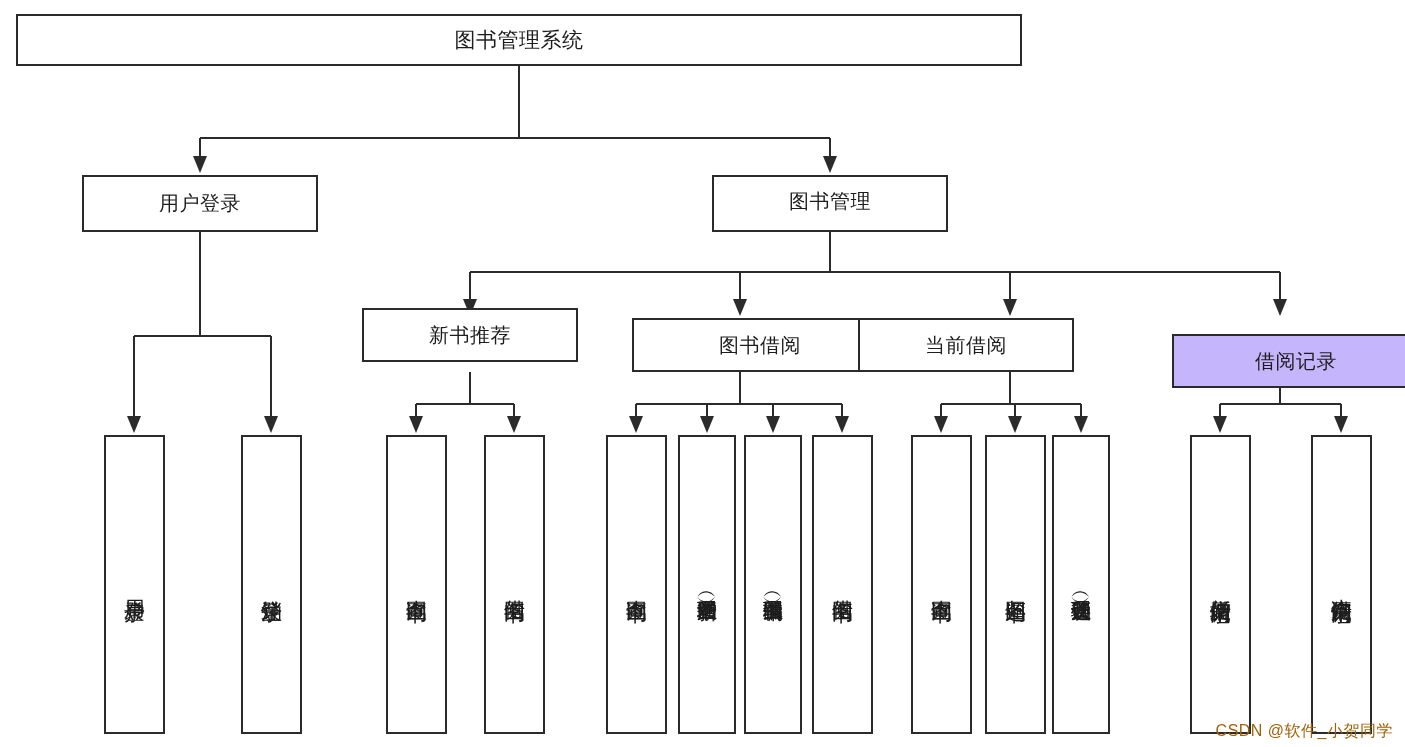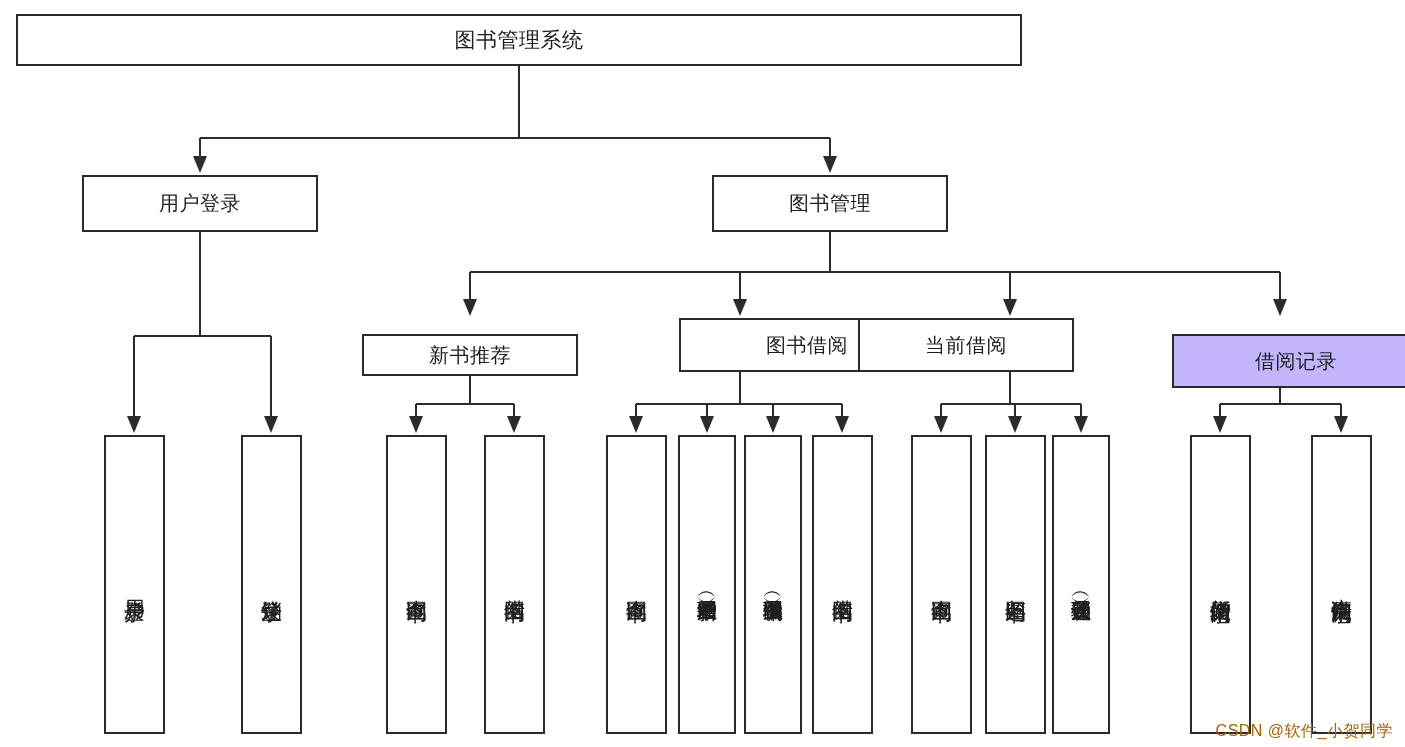--- a/index.html
+++ b/index.html
@@ -129,26 +129,26 @@
     </svg>
 
   <div id="nodes-layer">
       <div class="node-box node-root" style="left: 16px; top: 14px; width: 1006px; height: 52px; border-color: rgb(43, 43, 43); background: rgb(255, 255, 255);">
         <span class="node-label" style="color: rgb(29, 29, 29);">图书管理系统</span>
       </div>
       <div class="node-box node-level1" style="left: 82px; top: 175px; width: 236px; height: 57px; border-color: rgb(43, 43, 43); background: rgb(255, 255, 255);">
         <span class="node-label" style="color: rgb(29, 29, 29);">用户登录</span>
       </div>
       <div class="node-box node-level1" style="left: 712px; top: 175px; width: 236px; height: 57px; border-color: rgb(43, 43, 43); background: rgb(255, 255, 255);">
-        <span class="node-label" style="color: rgb(29, 29, 29);">图书管理</span>
+        <span class="node-label" style="color: rgb(29, 29, 29); font-family: Liberation Mono, monospace;">图书管理</span>
       </div>
-      <div class="node-box node-level2" style="left: 362px; top: 334px; width: 216px; height: 42px; border-color: rgb(43, 43, 43); background: rgb(255, 255, 255);">
+      <div class="node-box node-level2" style="left: 362px; top: 308px; width: 216px; height: 54px; border-color: rgb(43, 43, 43); background: rgb(255, 255, 255);">
         <span class="node-label" style="color: rgb(29, 29, 29);">新书推荐</span>
       </div>
-      <div class="node-box node-level2" style="left: 632px; top: 318px; width: 256px; height: 54px; border-color: rgb(43, 43, 43); background: rgb(255, 255, 255); margin-left: 47px;">
+      <div class="node-box node-level2" style="left: 632px; top: 318px; width: 256px; height: 54px; border-color: rgb(43, 43, 43); background: rgb(255, 255, 255);">
         <span class="node-label" style="color: rgb(29, 29, 29);">图书借阅</span>
       </div>
       <div class="node-box node-level2" style="left: 858px; top: 318px; width: 216px; height: 54px; border-color: rgb(43, 43, 43); background: rgb(255, 255, 255);">
         <span class="node-label" style="color: rgb(29, 29, 29);">当前借阅</span>
       </div>
       <div class="node-box node-level2" style="left: 1172px; top: 318px; width: 248px; height: 54px; border-color: rgb(43, 43, 43); background: #c4b5fd; margin-top: 16px;">
         <span class="node-label" style="color: rgb(29, 29, 29);">借阅记录</span>
       </div>
       <div class="node-box node-leaf" style="left: 104px; top: 435px; width: 61px; height: 299px; border-color: rgb(43, 43, 43); background: rgb(255, 255, 255);">
         <span class="node-label" style="color: rgb(29, 29, 29);">用户登录</span>

